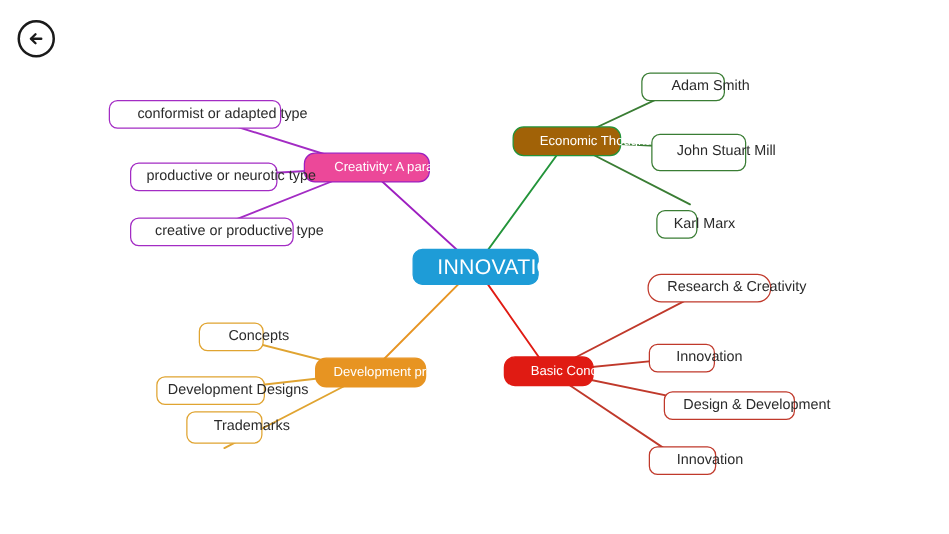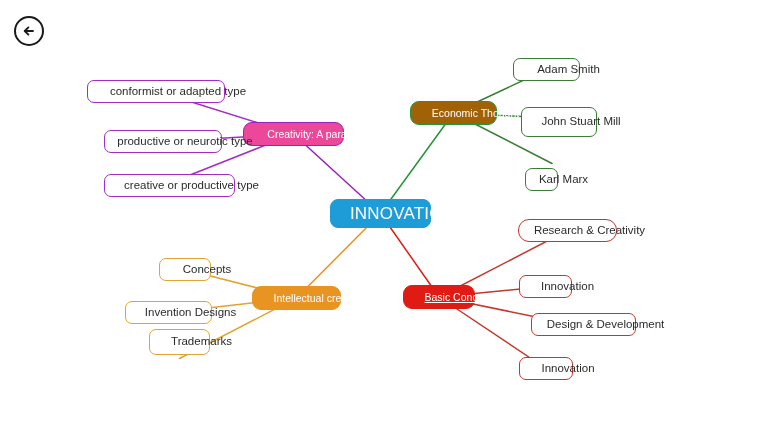--- a/index.html
+++ b/index.html
@@ -90,21 +90,21 @@
     height: 29px;
     padding: 0 12px;
     border-radius: 8px;
     letter-spacing: 0.2px;
   }
 
   
   .c-purple { background: #ec4899; border-color: #9d1fc0; }
   .c-green  { background: #a16207; border-color: #23943a; }
   .c-orange { background: #e79422; border-color: #e79422; }
-  .c-red    { background: #e01b13; border-color: #e01b13; text-decoration: underline; }
+  .c-red    { background: #e01b13; border-color: #e01b13; }
 
   .b-purple { border-color: #a32cc4; }
   .b-green  { border-color: #3a7d34; }
   .b-orange { border-color: #e0a431; }
   .b-red    { border-color: #c0392b; }
 </style>
 </head>
 <body>
 
 <div id="app">
@@ -158,27 +158,27 @@
       <div class="node leaf b-green" style="left: 513px; top: 58px; width: 67px; height: 23px;">
         <span class="node-label">Adam Smith</span>
       </div>
       <div class="node leaf b-green" style="left: 521px; top: 107px; width: 76px; height: 30px;">
         <span class="node-label">John Stuart Mill</span>
       </div>
       <div class="node leaf b-green" style="left: 525px; top: 168px; width: 33px; height: 23px;">
         <span class="node-label">Karl Marx</span>
       </div>
       <div class="node branch c-orange" style="left: 252px; top: 286px; width: 89px; height: 24px;">
-        <span class="node-label">Intellectual creative</span>
+        <span class="node-label">Development property</span>
       </div>
       <div class="node leaf b-orange" style="left: 159px; top: 258px; width: 52px; height: 23px;">
         <span class="node-label">Concepts</span>
       </div>
       <div class="node leaf b-orange" style="left: 125px; top: 301px; width: 87px; height: 23px;">
-        <span class="node-label">Invention Designs</span>
+        <span class="node-label">Development Designs</span>
       </div>
       <div class="node leaf b-orange" style="left: 149px; top: 329px; width: 61px; height: 26px;">
         <span class="node-label">Trademarks</span>
       </div>
       <div class="node branch c-red" style="left: 403px; top: 285px; width: 72px; height: 24px;">
         <span class="node-label">Basic Concepts</span>
       </div>
       <div class="node leaf b-red" style="left: 518px; top: 219px; width: 99px; height: 23px; border-radius: 11px;">
         <span class="node-label">Research &amp; Creativity</span>
       </div>

